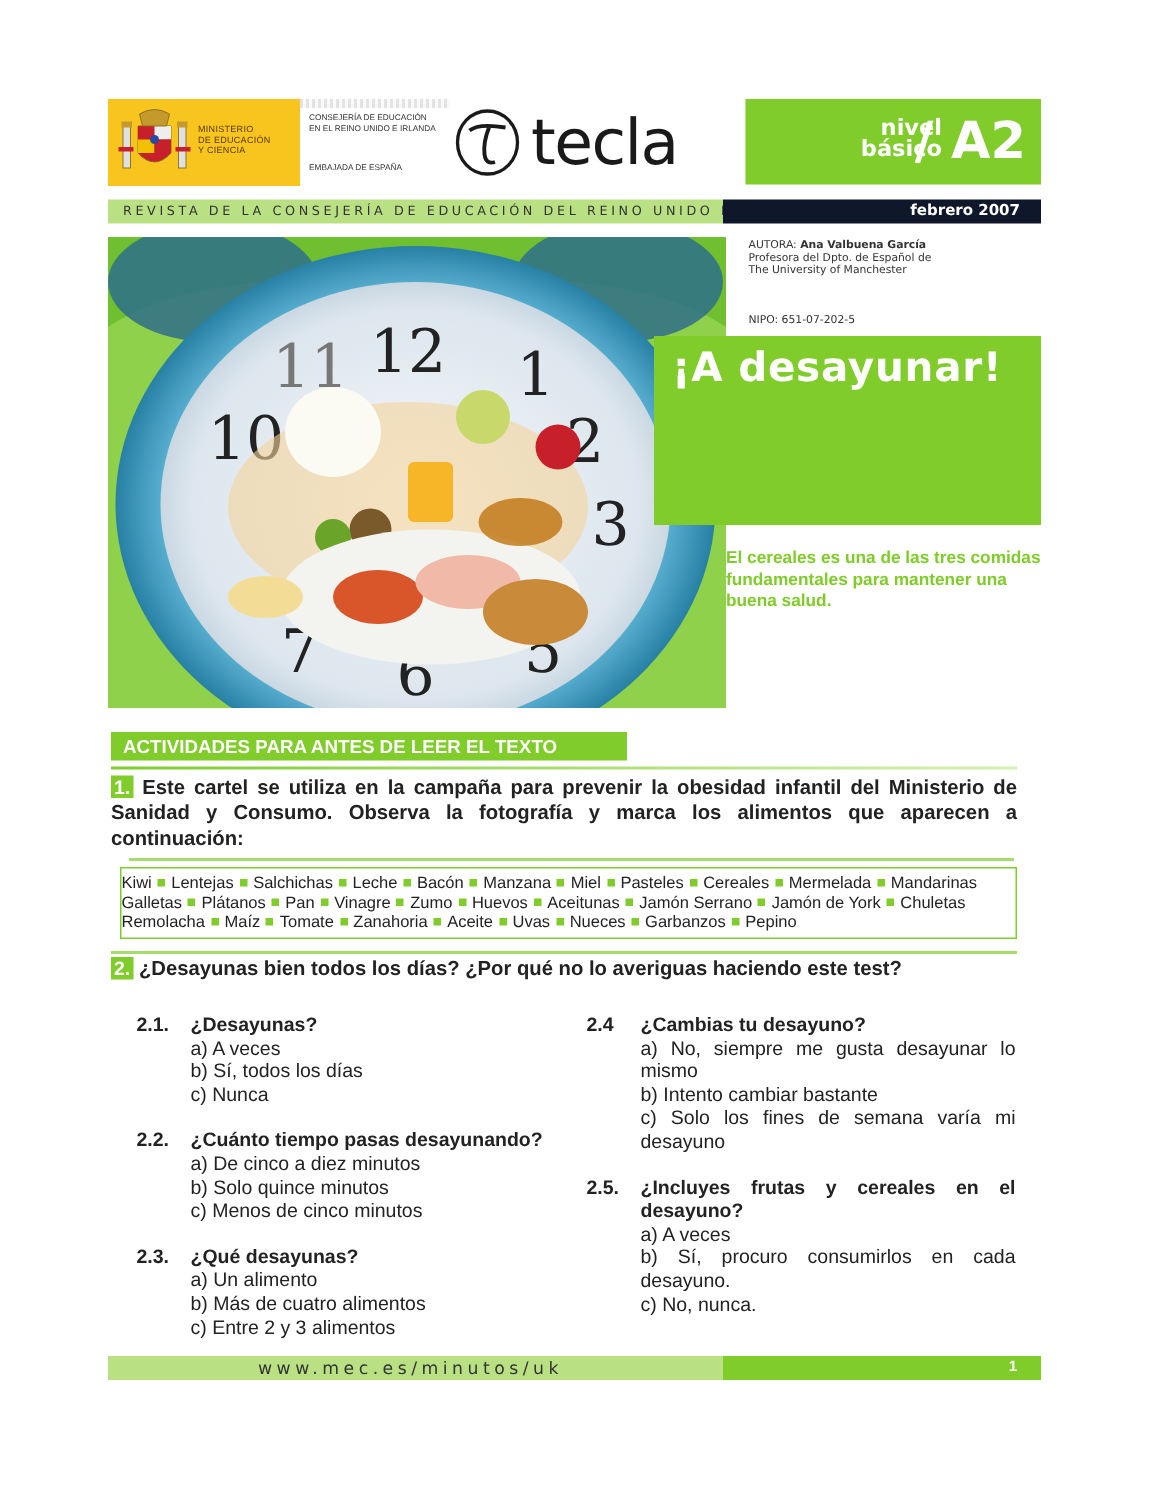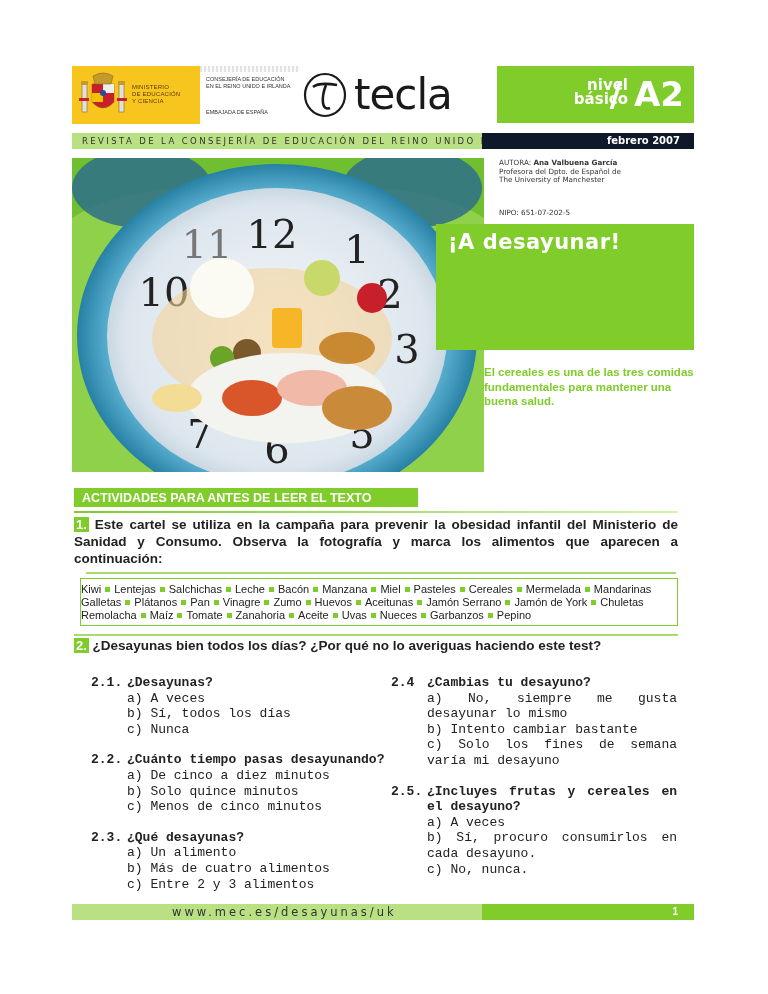--- a/index.html
+++ b/index.html
@@ -27,37 +27,37 @@
   .strip-dark { left:482px; top:133px; width:212px; height:16px; background:#0f172a; }
   .strip-dark-text { right:14px; top:2px; font-family:"DejaVu Sans", sans-serif; font-size:10px; font-weight:bold; color:#fff; }
 
   
   .photo { left:72px; top:158px; width:412px; height:314px; overflow:hidden; background:#8fd14a; }
 
   
   .author { left:499px; top:159px; font-family:"DejaVu Sans", sans-serif; font-size:7.2px; line-height:8.5px; color:#333; }
   .nipo { left:499px; top:208px; font-family:"DejaVu Sans", sans-serif; font-size:7.2px; color:#333; }
   .title-box { left:436px; top:224px; width:258px; height:126px; background:#7fcc2a; }
-  .title-text { left:12px; top:6px; font-family:"DejaVu Sans", sans-serif; font-size:21px; font-weight:bold; color:#fff; letter-spacing:0.5px; }
+  .title-text { left:12px; top:6px; font-family:"DejaVu Sans", sans-serif; font-size:27px; font-weight:bold; color:#fff; letter-spacing:0.5px; }
   .lead { left:484px; top:365px; width:220px; font-size:11.5px; line-height:14.5px; font-weight:bold; color:#7fcc2a; }
 
   
   .act-banner { left:74px; top:488px; width:344px; height:19px; background:#7fcc2a; }
   .act-banner-text { left:8px; top:3px; font-size:12.5px; font-weight:bold; color:#fff; white-space:nowrap; }
   .rule { height:2px; background:linear-gradient(90deg,#7fcc2a,#d6f0b4); }
   .num-badge { background:#7fcc2a; color:#fff; font-weight:bold; font-size:13px; padding:0 2px; }
   .q1 { left:74px; top:516px; width:604px; font-size:13.5px; line-height:17px; font-weight:bold; text-align:justify; color:#222; }
   .foodbox { left:80px; top:578px; width:596px; height:46px; border:1.5px solid #7fcc2a; }
   .foodlines { left:0; top:4px; width:596px; text-align:left; font-size:11px; line-height:13px; color:#222; }
   .foodline { white-space:nowrap; }
   .sep { display:inline-block; width:5px; height:5px; background:#7fcc2a; margin:0 4px 2px 4px; vertical-align:middle; }
 
   .q2 { left:74px; top:638px; font-size:13.5px; font-weight:bold; color:#222; white-space:nowrap; }
 
-  .quiz-col { font-size:13px; line-height:15.6px; color:#222;font-family:Liberation Mono, monospace; }
+  .quiz-col { font-size:13px; line-height:15.6px; color:#222; }
   .quiz-q { font-weight:bold; display:flex; }
   .quiz-q .qn { width:36px; flex:none; }
   .quiz-opts { padding-left:36px; }
   .quiz-block { margin-bottom:15px; }
   .colL { left:91px; top:675px; width:300px; }
   .colR { left:391px; top:675px; width:286px; }
   .colR .quiz-q .qn { width:36px; }
   .colR .justify { text-align:justify; text-align-last:left; }
   .colR .quiz-q span.qt { text-align:justify; }
 
@@ -265,17 +265,17 @@
       </div>
     <div class="quiz-opts justify">
       <div>a) A veces</div>
       <div>b) Sí, procuro consumirlos en cada desayuno.</div>
       <div>c) No, nunca.</div>
     </div>
   </div>
 </div>
 
 <div class="abs foot-light">
-  <div class="abs foot-light-text">www.mec.es/desayunas/uk</div>
+  <div class="abs foot-light-text">www.mec.es/minutos/uk</div>
 </div>
 <div class="abs foot-dark">
   <div class="abs foot-page">1</div>
 </div>
 
 </body></html>

